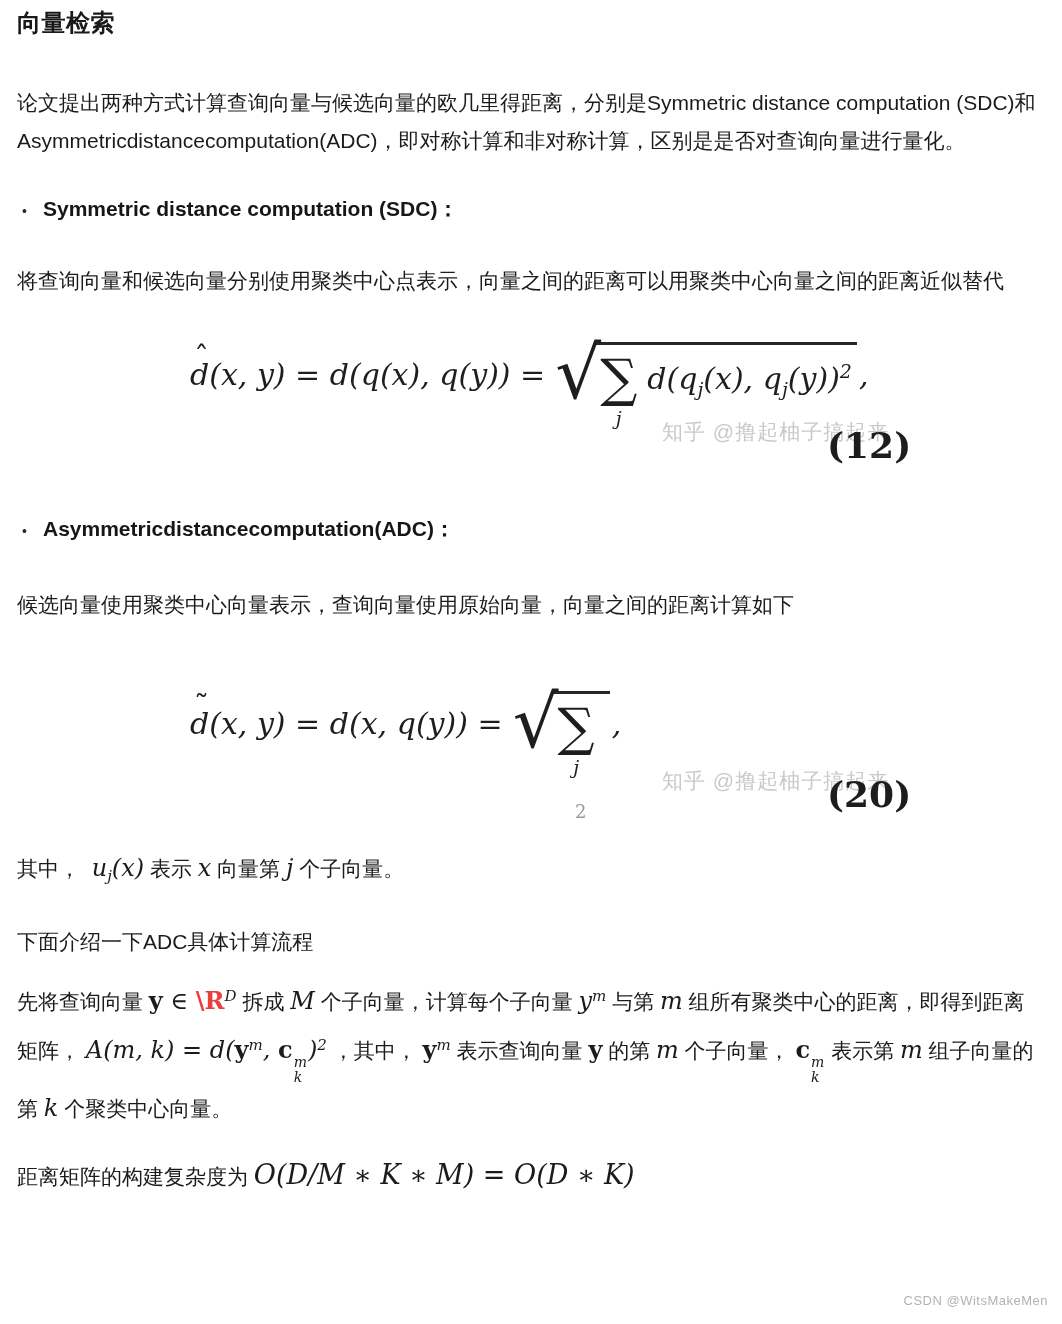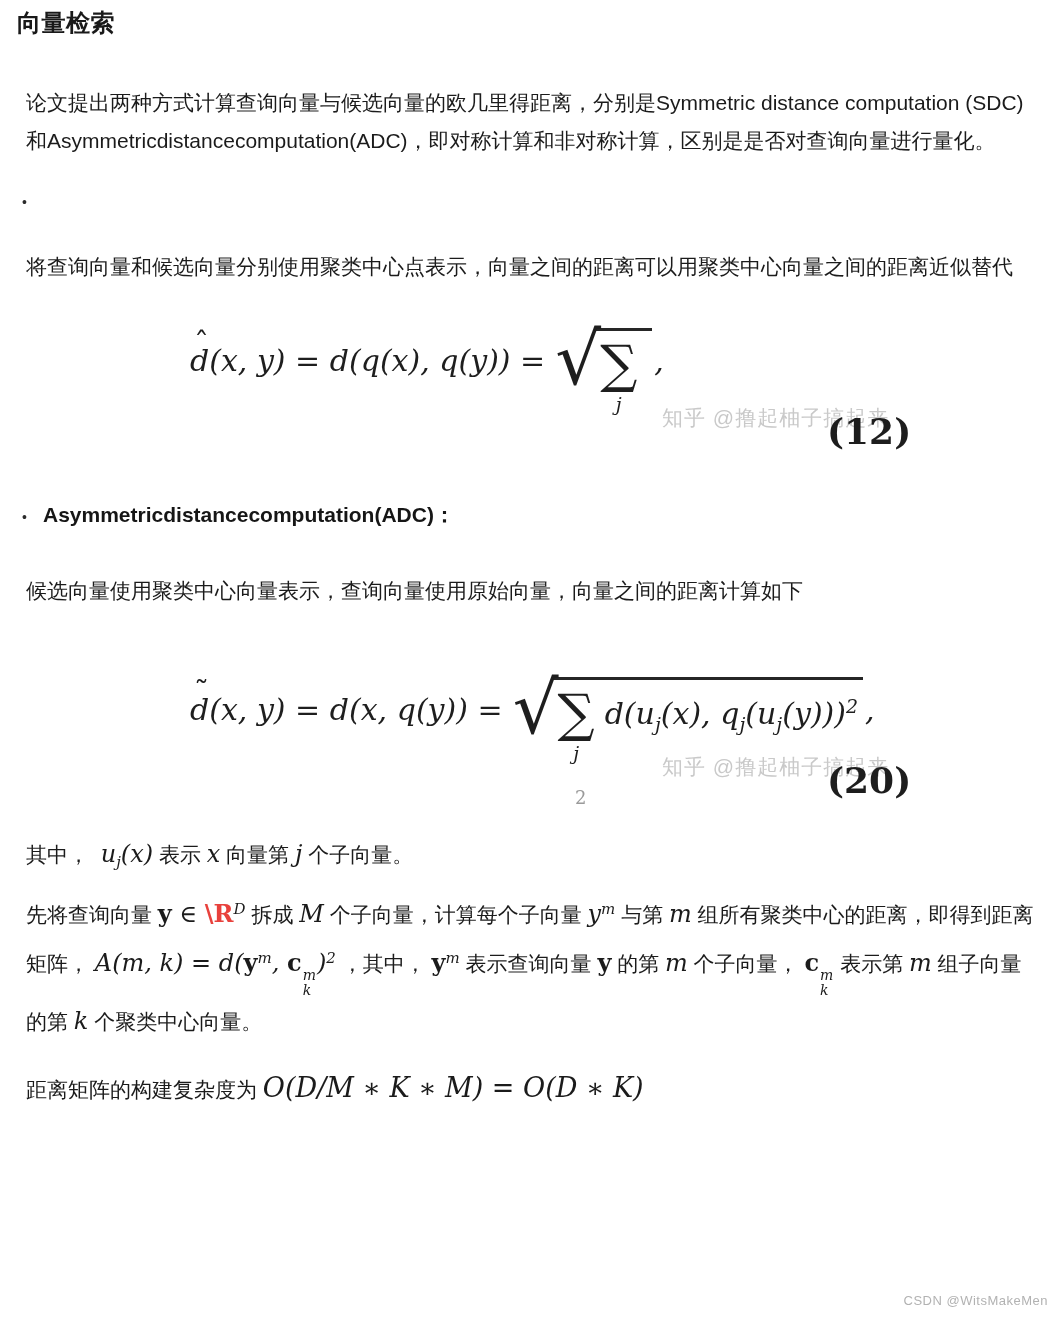--- a/index.html
+++ b/index.html
@@ -2,21 +2,21 @@
 <html><head>
 <meta charset="utf-8">
 <style>
   html,body{margin:0;padding:0;background:#ffffff;}
   body{font-family:"Liberation Sans","DejaVu Sans",sans-serif;color:#191919;}
   .page{position:relative;width:1062px;height:1324px;box-sizing:border-box;
         padding:6px 17px 0 17px;overflow:hidden;background:#fff;}
 
   .doc-title{font-size:24px;font-weight:700;line-height:34px;margin:0;letter-spacing:0.5px;}
 
-  .para{font-size:21px;line-height:38px;margin:9px;white-space:pre-wrap;color:#1b1b1b;}
+  .para{font-size:21px;line-height:38px;margin:0;white-space:pre-wrap;color:#1b1b1b;}
   .p-intro{margin-top:44px;}
   .p-sdc-desc{margin-top:38px;}
   .p-qj{margin-top:22px;}
   .p-adc-desc{margin-top:42px;}
   .p-uj{margin-top:20px;}
   .p-flow{margin-top:35px;}
   .p-build{margin-top:16px;line-height:48px;}
   .p-complexity{margin-top:22px;line-height:40px;}
 
   .bullet-row{display:flex;align-items:baseline;margin-top:34px;}
@@ -75,35 +75,37 @@
 <body>
 
 <div class="page">
 
   <h1 class="doc-title">向量检索</h1>
 
   <p class="para p-intro">论文提出两种方式计算查询向量与候选向量的欧几里得距离，分别是Symmetric distance computation (SDC)和Asymmetricdistancecomputation(ADC)，即对称计算和非对称计算，区别是是否对查询向量进行量化。</p>
 
   <div class="bullet-row">
     <span class="bullet-dot">•</span>
+    <span class="bullet-label">Symmetric distance computation (SDC)：</span>
   </div>
 
   <p class="para p-sdc-desc">将查询向量和候选向量分别使用聚类中心点表示，向量之间的距离可以用聚类中心向量之间的距离近似替代</p>
 
   <div class="formula-block f12">
     <div class="feq">
       <span class="fhat-wrap"><span class="fhat">ˆ</span><span>d</span></span>
       <span>(x, y) = d(q(x), q(y)) =</span>
       <span class="fsqrt">
         <span class="fradical">√</span>
         <span class="fradicand">
           <span class="fsum">
             <span class="fsigma">∑</span>
             <span class="fsumidx">j</span>
           </span>
+          <span class="fexpr"><span class="seg-mi">d(q</span><span class="seg-sub">j</span><span class="seg-mi">(x), q</span><span class="seg-sub">j</span><span class="seg-mi">(y))</span><span class="seg-sup">2</span></span>
         </span>
       </span>
       <span class="ftrail">,</span>
     </div>
     <span class="fwatermark">知乎 @撸起柚子搞起来</span>
     <span class="ftag">(12)</span>
   </div>
 
 
   <div class="bullet-row bullet-row2">
@@ -117,32 +119,32 @@
     <div class="feq">
       <span class="fhat-wrap"><span class="fhat">˜</span><span>d</span></span>
       <span>(x, y) = d(x, q(y)) =</span>
       <span class="fsqrt">
         <span class="fradical">√</span>
         <span class="fradicand">
           <span class="fsum">
             <span class="fsigma">∑</span>
             <span class="fsumidx">j</span>
           </span>
-          <span class="fexpr"><span class="seg-mi">d(u</span><span class="seg-sub">j</span><span class="seg-mi">(x), q</span><span class="seg-sub">j</span><span class="seg-mi">(u</span><span class="seg-sub">j</span><span class="seg-mi">(y)))</span><span class="seg-sup">2</span></span>
         </span>
       </span>
       <span class="ftrail">,</span>
     </div>
     <span class="fwatermark">知乎 @撸起柚子搞起来</span>
     <span class="ftag">(20)</span>
     <span class="fartifact">2</span>
   </div>
 
   <p class="para p-uj"><span class="seg-cn">其中，  </span><span class="seg-mi">u</span><span class="seg-sub">j</span><span class="seg-mi">(x)</span><span class="seg-cn"> 表示 </span><span class="seg-mi">x</span><span class="seg-cn"> 向量第 </span><span class="seg-mi">j</span><span class="seg-cn"> 个子向量。</span></p>
 
+  <p class="para p-flow">下面介绍一下ADC具体计算流程</p>
 
   <p class="para p-build"><span class="seg-cn">先将查询向量 </span><span class="seg-mb">y</span><span class="seg-mi"> ∈ </span><span class="seg-mred">\R</span><span class="seg-sup">D</span><span class="seg-cn"> 拆成 </span><span class="seg-mi">M</span><span class="seg-cn"> 个子向量，计算每个子向量 </span><span class="seg-mi">y</span><span class="seg-sup">m</span><span class="seg-cn"> 与第 </span><span class="seg-mi">m</span><span class="seg-cn"> 组所有聚类中心的距离，即得到距离矩阵， </span><span class="seg-mi">A(m, k) = d(</span><span class="seg-mb">y</span><span class="seg-sup">m</span><span class="seg-mi">, </span><span class="seg-mb">c</span><span class="seg-stack"><span class="st-sup">m</span><span class="st-sub">k</span></span><span class="seg-mi">)</span><span class="seg-sup">2</span><span class="seg-cn"> ，其中， </span><span class="seg-mb">y</span><span class="seg-sup">m</span><span class="seg-cn"> 表示查询向量 </span><span class="seg-mb">y</span><span class="seg-cn"> 的第 </span><span class="seg-mi">m</span><span class="seg-cn"> 个子向量， </span><span class="seg-mb">c</span><span class="seg-stack"><span class="st-sup">m</span><span class="st-sub">k</span></span><span class="seg-cn"> 表示第 </span><span class="seg-mi">m</span><span class="seg-cn"> 组子向量的第 </span><span class="seg-mi">k</span><span class="seg-cn"> 个聚类中心向量。</span></p>
 
   <p class="para p-complexity"><span class="seg-cn">距离矩阵的构建复杂度为 </span><span class="seg-mi seg-lg">O(D/M ∗ K ∗ M) = O(D ∗ K)</span></p>
 
   <span class="csdn-watermark">CSDN @WitsMakeMen</span>
 
 </div>
 
 </body></html>

